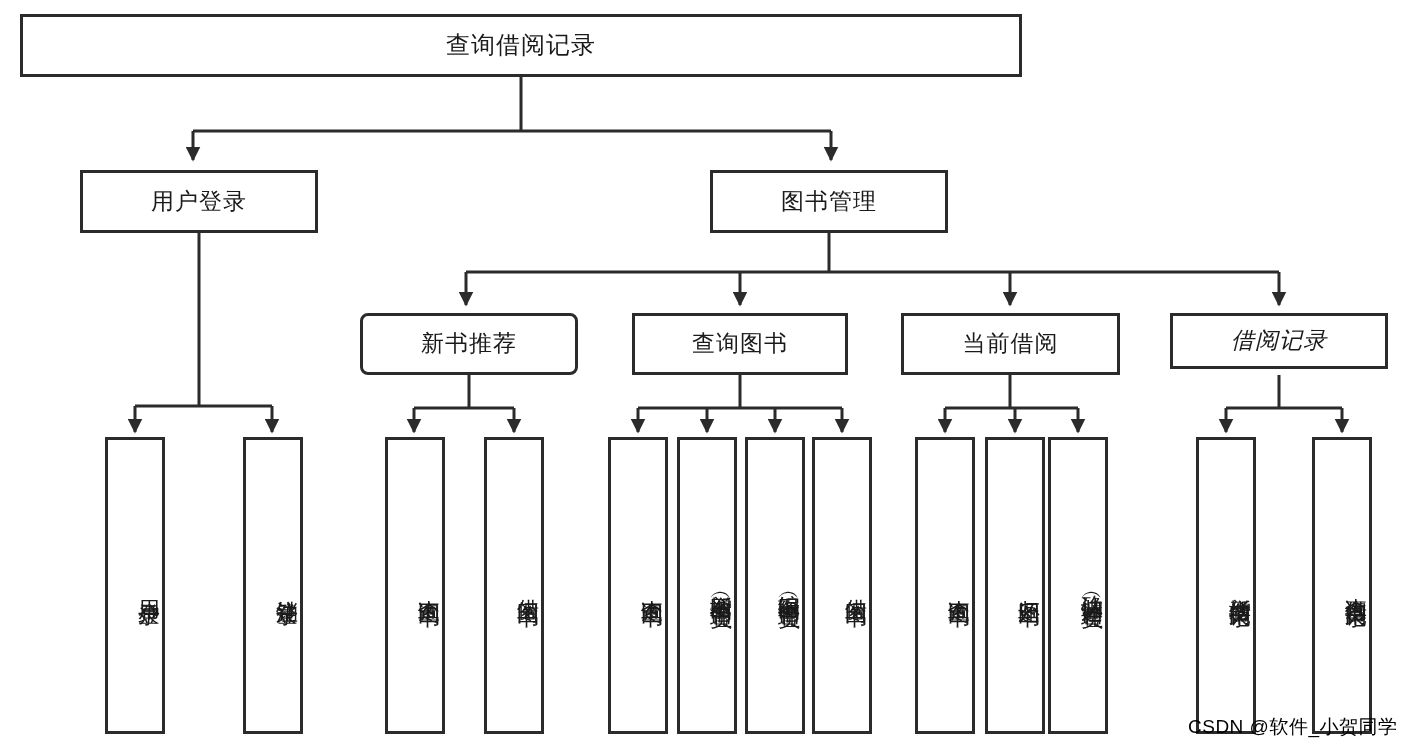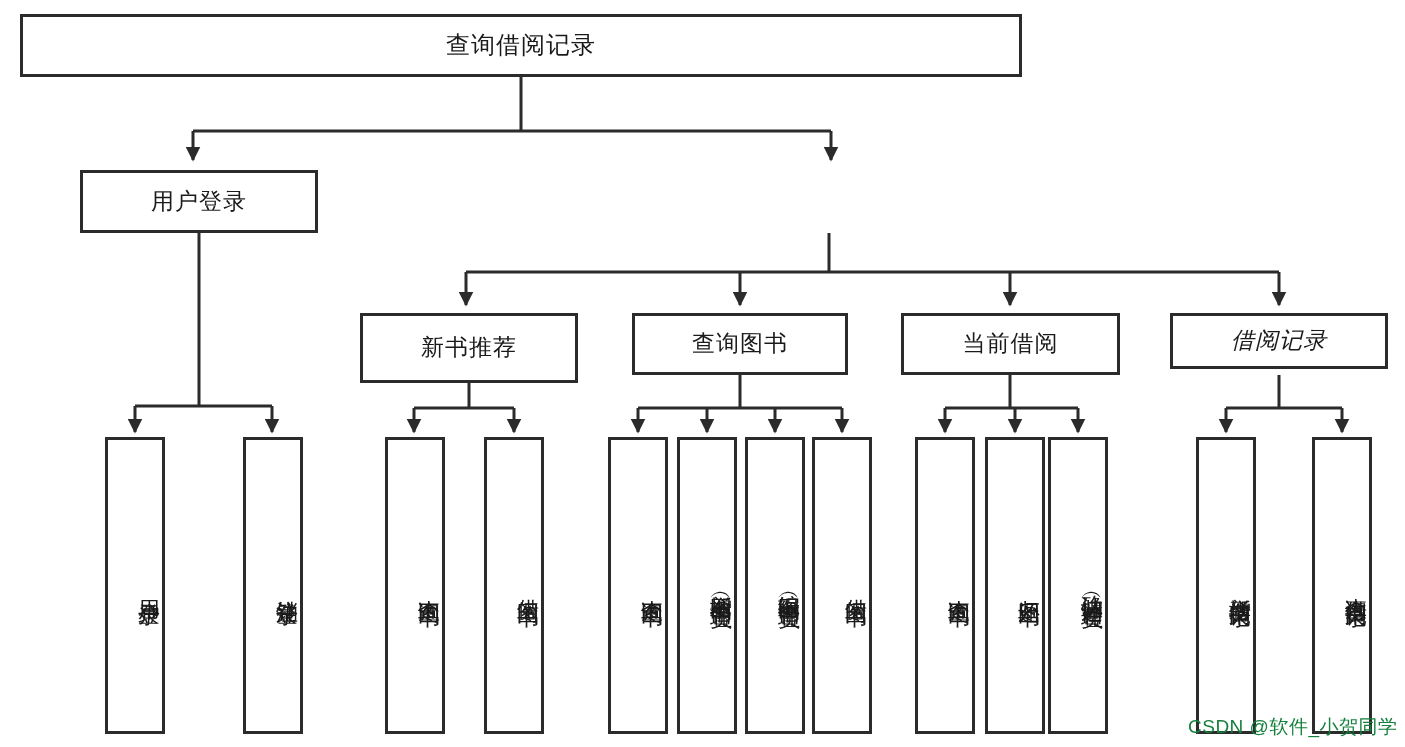--- a/index.html
+++ b/index.html
@@ -60,21 +60,21 @@
   .node.v .vlabel {
     writing-mode: vertical-rl;
     text-orientation: upright;
     white-space: normal;
   }
   .watermark {
     position: absolute;
     left: 1188px;
     top: 714px;
     font-size: 19px;
-    color: #15803d;
+    color: #000000;
     letter-spacing: 0.5px;
     white-space: nowrap;
     z-index: 5;
   }
 </style>
 </head>
 <body>
 
 <div id="canvas">
 
@@ -128,22 +128,25 @@
     </g>
   </svg>
 
   <div class="node h root" style="left:20px; top:14px; width:1002px; height:63px;">
     <span>查询借阅记录</span>
   </div>
 
   <div class="node h" style="left:80px; top:170px; width:238px; height:63px;">
     <span>用户登录</span>
   </div>
-
-  <div class="node h" style="left:360px; top:313px; width:218px; height:70px;">
+  <div class="node h" style="left:710px; top:170px; width:238px; height:63px;">
+    <span>图书管理</span>
+  </div>
+
+  <div class="node h" style="left:360px; top:313px; width:218px; height:62px;border-radius:8px;">
     <span>新书推荐</span>
   </div>
   <div class="node h" style="left:632px; top:313px; width:216px; height:62px;">
     <span>查询图书</span>
   </div>
   <div class="node h" style="left:901px; top:313px; width:219px; height:62px;justify-content:center;">
     <span>当前借阅</span>
   </div>
   <div class="node h" style="left:1170px; top:313px; width:218px; height:56px;font-style:italic;">
     <span>借阅记录</span>

